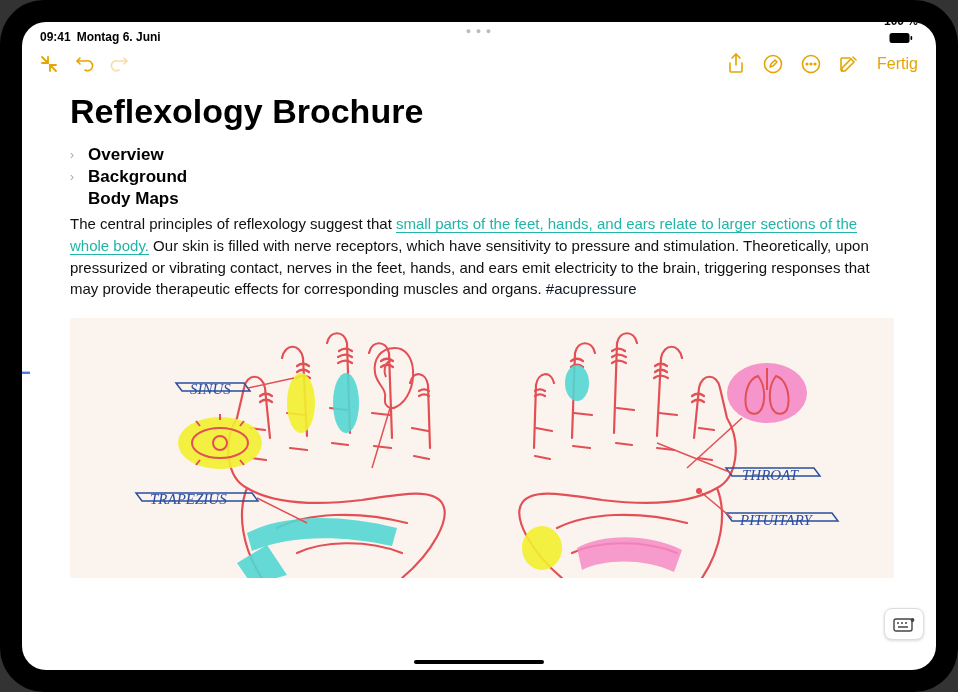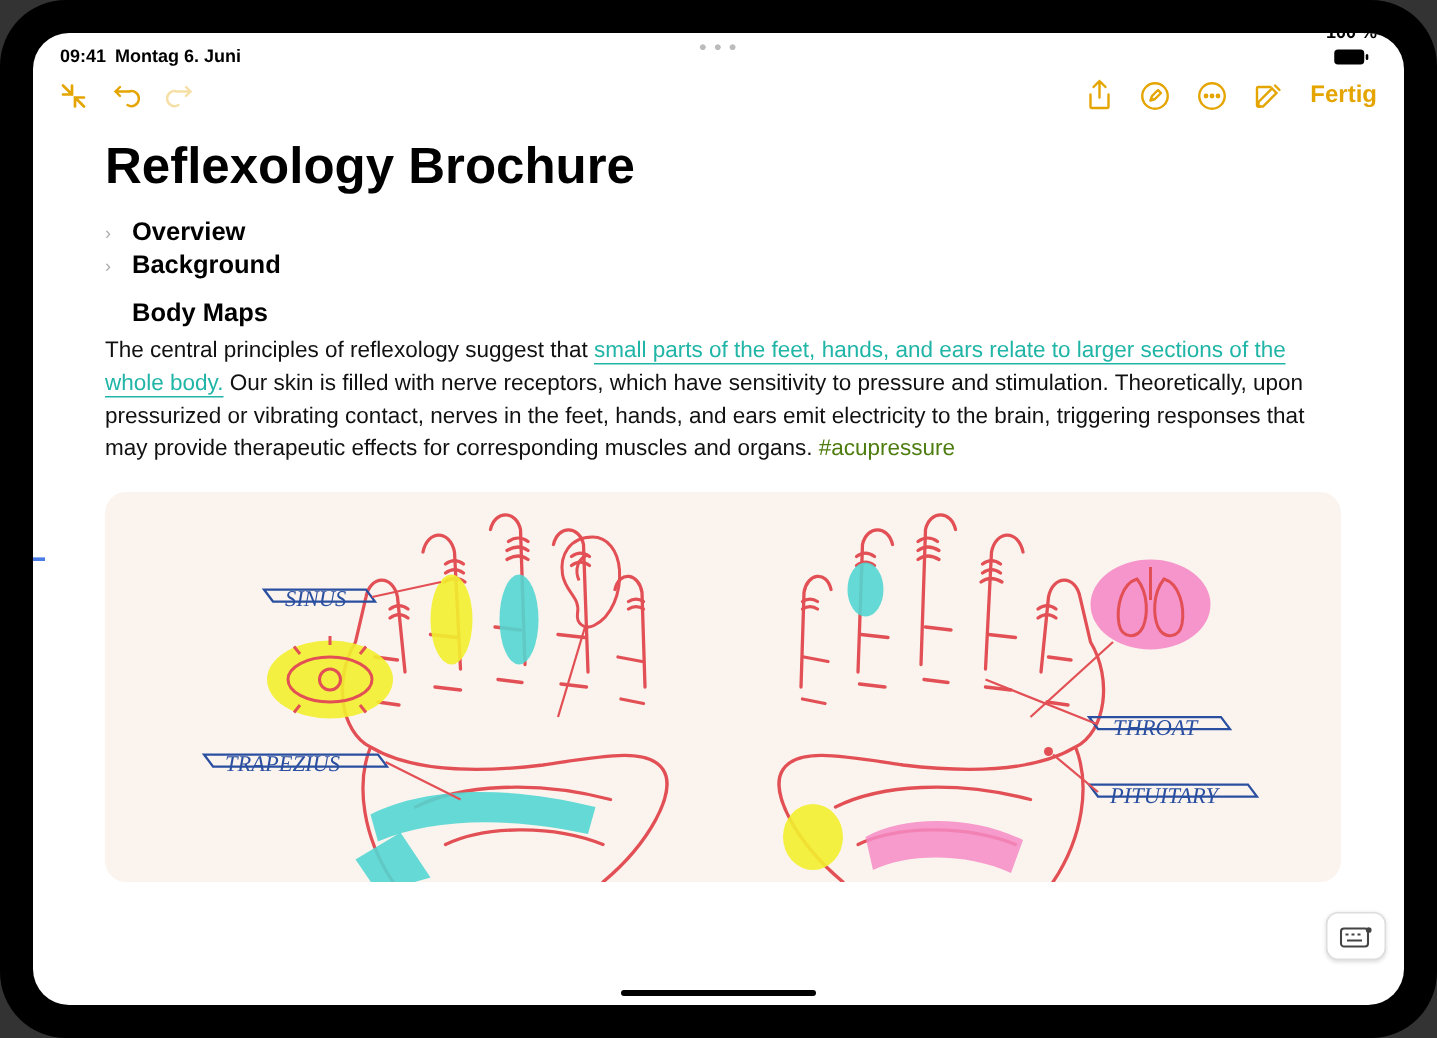--- a/index.html
+++ b/index.html
@@ -76,21 +76,21 @@
       display: inline-flex;
       align-items: center;
       justify-content: center;
       cursor: pointer;
       font-size: 18px;
     }
     .disabled { opacity: 0.35; }
     .done-btn {
       color: #e5a500;
       font-size: 16px;
-      font-weight: 700;
+      font-weight: 400;
       cursor: pointer;
     }
     .content {
       padding: 8px 42px 0 48px;
       height: calc(100% - 62px);
       overflow: hidden;
       position: relative;
     }
     .title {
       font-size: 34px;
@@ -111,41 +111,40 @@
     .chevron-blank { width: 12px; }
     .section-head {
       font-size: 17px;
       font-weight: 700;
     }
     .active-section {
       position: relative;
     }
     .active-section .section-head {
       position: relative;
-      margin-top: 10px;
     }
     .para {
       font-size: 15px;
       line-height: 1.45;
       color: #111;
       margin-top: 4px;
     }
     .link-text {
       color: #20b5a7;
       border-bottom: 1px solid #20b5a7;
     }
     .hashtag {
-      color: #4d7c0f;
+      color: #0f172a;
     }
     .drawing {
       margin-top: 18px;
       width: 100%;
       height: 260px;
       background: #fbf4ee;
-      border-radius: 14px;
+      border-radius: 2px;
       position: relative;
       overflow: hidden;
     }
     .home-indicator {
       position: absolute;
       bottom: 6px;
       left: 50%;
       transform: translateX(-50%);
       width: 130px;
       height: 4px;

